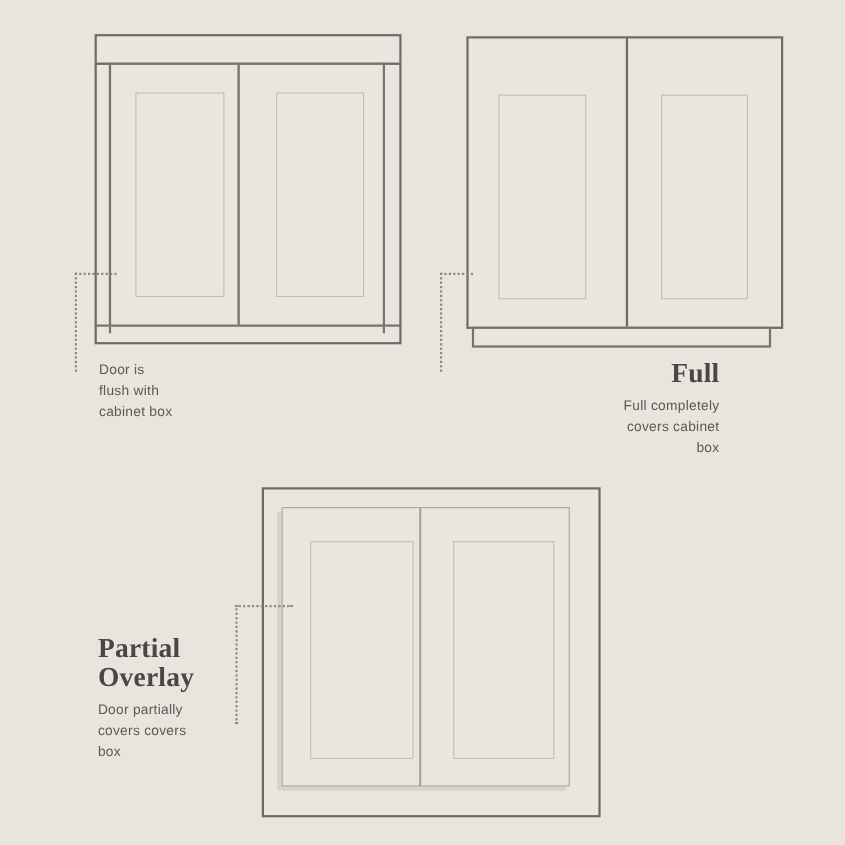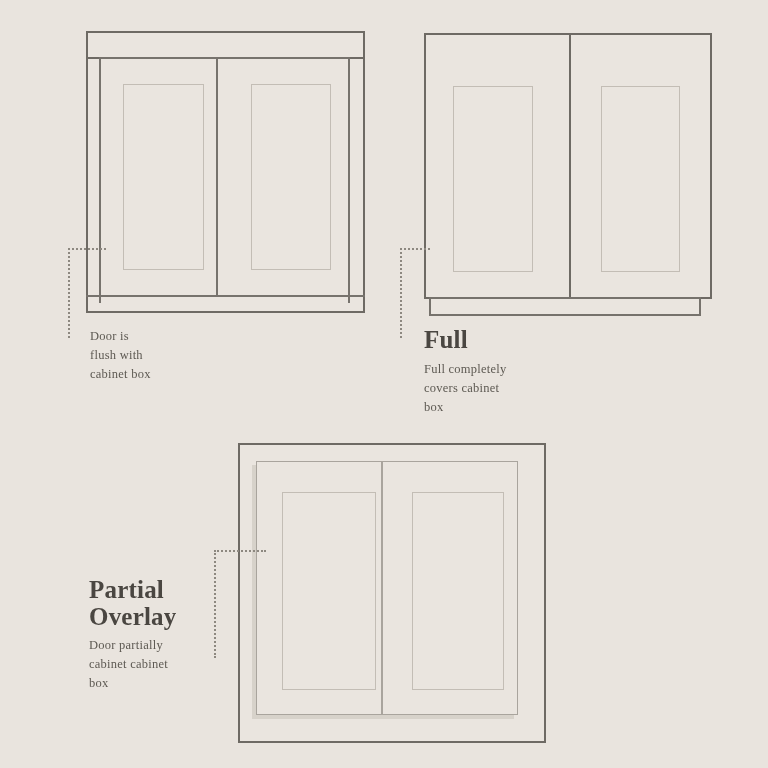--- a/index.html
+++ b/index.html
@@ -76,21 +76,21 @@
     font-family: "Liberation Serif", serif;
     font-weight: 700;
     font-size: 25px;
     line-height: 1.06;
     letter-spacing: 0.2px;
     color: #4a4641;
     white-space: pre-line;
   }
   .caption p {
     margin: 0;
-    font-family: Liberation Serif, serif;
+    font-family: Liberation Sans, sans-serif;
     font-size: 12.5px;
     line-height: 1.52;
     letter-spacing: 0.25px;
     color: #5d5952;
     white-space: pre-line;
   }
 </style>
 </head>
 <body>
 
@@ -133,21 +133,21 @@
 
     <div class="abs panel" style="left:29px; top:53px; width:80px; height:186px;"></div>
     <div class="abs panel" style="left:177px; top:53px; width:79px; height:186px;"></div>
 
     <div class="abs base" style="left:5px; top:264px; width:272px; height:19px;"></div>
   </div>
 
   <div class="abs leader-h" style="left:400px; top:248px; width:30px;"></div>
   <div class="abs leader-v" style="left:400px; top:248px; height:90px;"></div>
 
-  <div class="caption" style="left:424px; top:327px; width:220px;">
+  <div class="caption" style="left:434px; top:327px; width:220px;text-align:right;">
     <h2>Full</h2>
     <p>Full completely
 covers cabinet
 box</p>
   </div>
 
   <div class="abs" style="left:238px; top:443px; width:308px; height:300px;">
 
     <div class="abs carcass" style="left:0px; top:0px; width:308px; height:300px;"></div>
 
@@ -161,17 +161,17 @@
     <div class="abs panel" style="left:174px; top:49px; width:92px; height:198px;"></div>
   </div>
 
   <div class="abs leader-h" style="left:214px; top:550px; width:52px;"></div>
   <div class="abs leader-v" style="left:214px; top:550px; height:108px;"></div>
 
   <div class="caption" style="left:89px; top:577px; width:200px;">
     <h2>Partial
 Overlay</h2>
     <p>Door partially
-cabinet cabinet
+covers covers
 box</p>
   </div>
 
 </div>
 
 </body></html>

